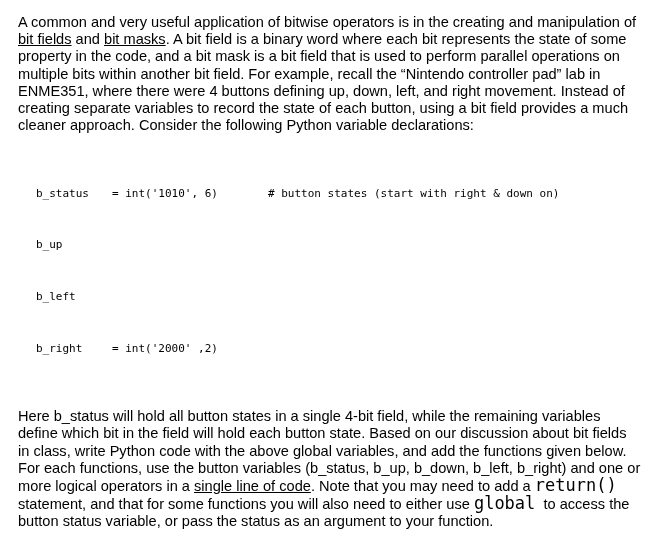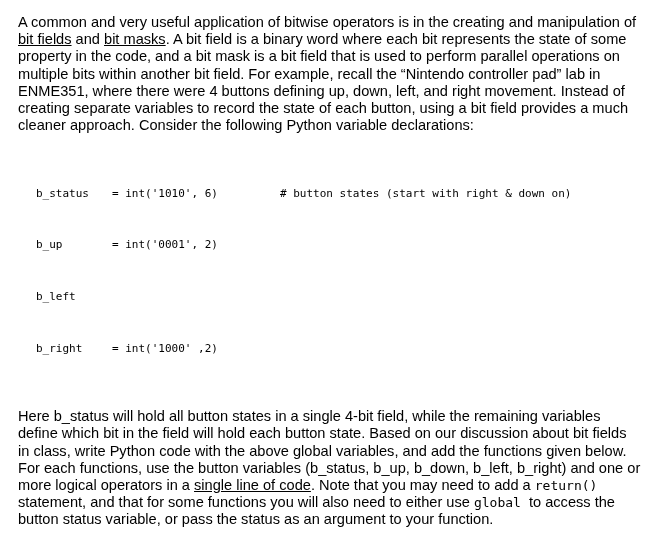--- a/index.html
+++ b/index.html
@@ -6,45 +6,45 @@
   body {
     width: 659px; height: 549px; overflow: hidden;
     font-family: "Liberation Sans", sans-serif;
     color: #000000;
     font-size: 14.6px;
     line-height: 17.2px;
   }
   .page { position: relative; padding: 6px 10px 0 10px; }
   p { margin: 8px; }
   .u { text-decoration: underline; }
-  .code-inline { font-family: "DejaVu Sans Mono", monospace; font-size: 13px; }
+  .code-inline { font-family: "DejaVu Sans Mono", monospace; font-size: 17px; }
 
   .code-block {
     margin: 16px 0 0 26px;
     font-family: "DejaVu Sans Mono", monospace;
     font-size: 11px;
     line-height: 17.2px;
     white-space: pre;
   }
   .code-line { display: flex; height: 17.2px; }
   .code-line .var { width: 76px; }
   .code-line .assign { width: 156px; }
-  .code-line .comment { margin-left: 12px; }
+  .code-line .comment { margin-left: 0; }
 
   .para2 { margin-top: 17px; }
 </style>
 </head>
 <body>
 
 <div class="page">
 
   <p><span>A common and very useful application of bitwise operators is in the creating and manipulation of </span><span class="u">bit fields</span><span> and </span><span class="u">bit masks</span><span>. A bit field is a binary word where each bit represents the state of some property in the code, and a bit mask is a bit field that is used to perform parallel operations on multiple bits within another bit field. For example, recall the “Nintendo controller pad” lab in ENME351, where there were 4 buttons defining up, down, left, and right movement. Instead of creating separate variables to record the state of each button, using a bit field provides a much cleaner approach. Consider the following Python variable declarations:</span></p>
 
   <div class="code-block">
     <div class="code-line"><span class="var">b_status</span><span class="assign">= int('1010', 6)</span><span class="comment"># button states (start with right &amp; down on)</span></div>
-    <div class="code-line"><span class="var">b_up</span><span class="assign">= int('0001', 2)</span></div>
+    <div class="code-line"><span class="var">b_up</span></div>
     <div class="code-line"><span class="var">b_left</span></div>
-    <div class="code-line"><span class="var">b_right</span><span class="assign">= int('1000' ,2)</span></div>
+    <div class="code-line"><span class="var">b_right</span><span class="assign">= int('2000' ,2)</span></div>
   </div>
 
   <p class="para2"><span>Here b_status will hold all button states in a single 4-bit field, while the remaining variables define which bit in the field will hold each button state. Based on our discussion about bit fields in class, write Python code with the above global variables, and add the functions given below. For each functions, use the button variables (b_status, b_up, b_down, b_left, b_right) and one or more logical operators in a </span><span class="u">single line of code</span><span>. Note that you may need to add a </span><span class="code-inline">return()</span><span> statement, and that for some functions you will also need to either use </span><span class="code-inline" style="white-space:pre">global</span><span style="white-space:pre-wrap">  to access the button status variable, or pass the status as an argument to your function.</span></p>
 
 </div>
 
 </body></html>

